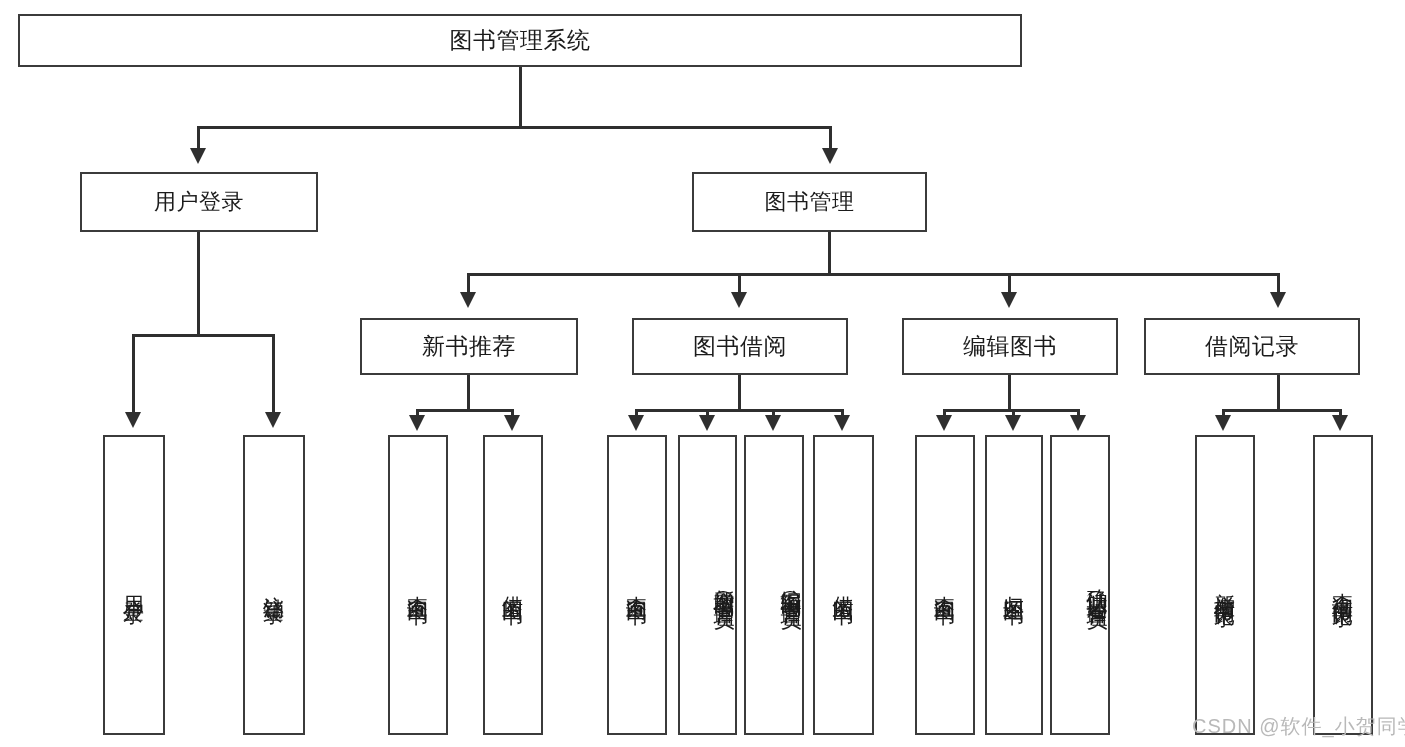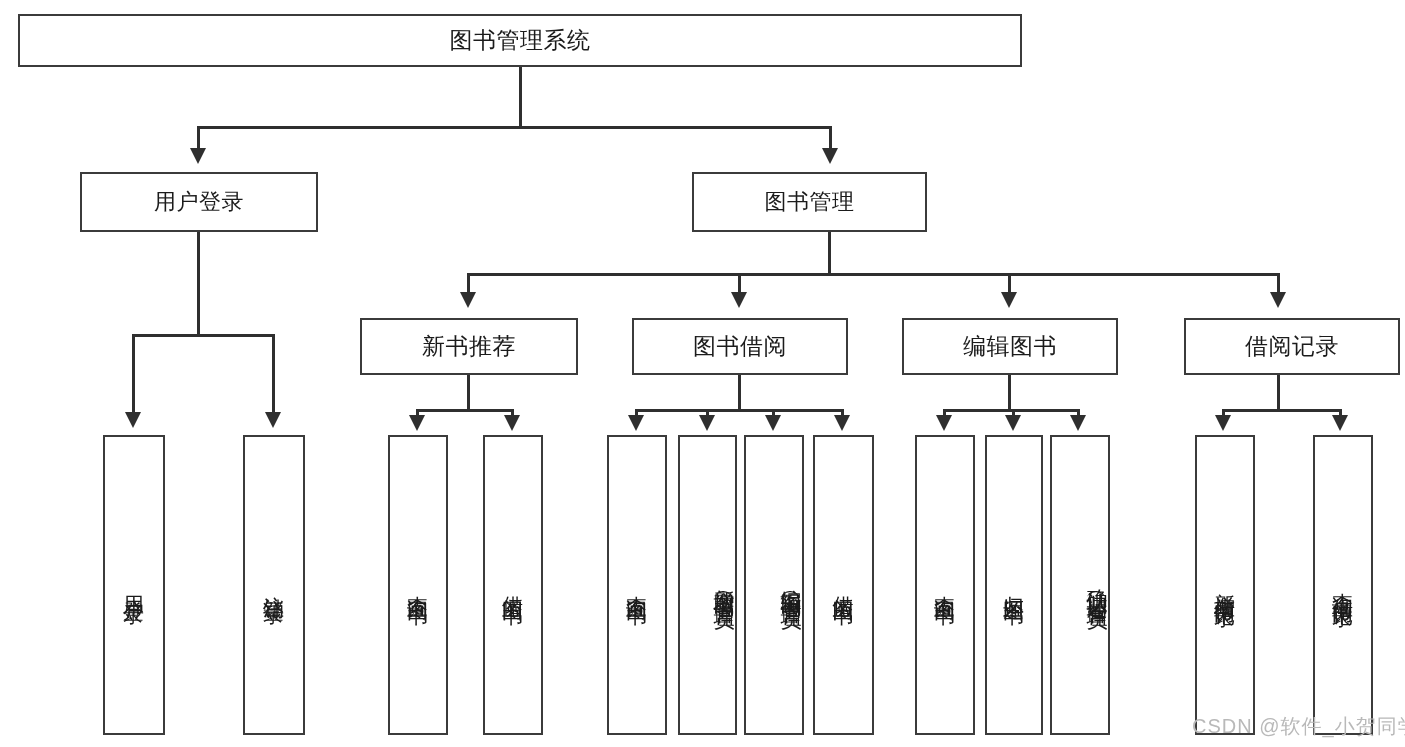--- a/index.html
+++ b/index.html
@@ -115,21 +115,21 @@
 
   <div class="node lvl2" style="left:360px; top:318px; width:218px; height:57px;">
     <span>新书推荐</span>
   </div>
   <div class="node lvl2" style="left:632px; top:318px; width:216px; height:57px;">
     <span>图书借阅</span>
   </div>
   <div class="node lvl2" style="left:902px; top:318px; width:216px; height:57px;">
     <span>编辑图书</span>
   </div>
-  <div class="node lvl2" style="left:1184px; top:318px; width:216px; height:57px;">
+  <div class="node lvl2" style="left:1144px; top:318px; width:216px; height:57px;">
     <span>借阅记录</span>
   </div>
 
   <div class="vline" style="left:467px; top:375px; width:3px; height:35px;"></div>
   <div class="hline" style="left:416px; top:409px; width:98px; height:3px;"></div>
   <div class="vline" style="left:416px; top:409px; width:3px; height:10px;"></div>
   <div class="arrow" style="left:409px; top:415px;"></div>
   <div class="vline" style="left:511px; top:409px; width:3px; height:10px;"></div>
   <div class="arrow" style="left:504px; top:415px;"></div>
 

